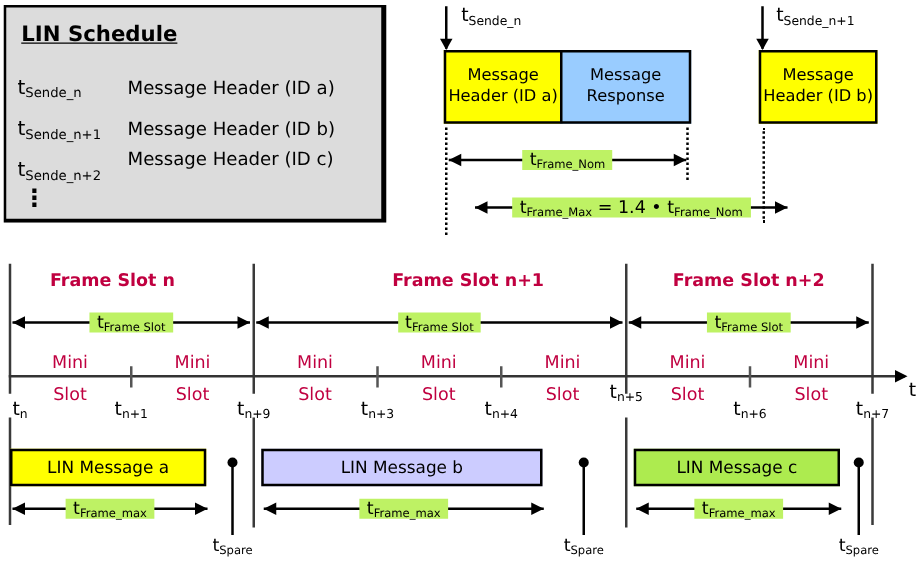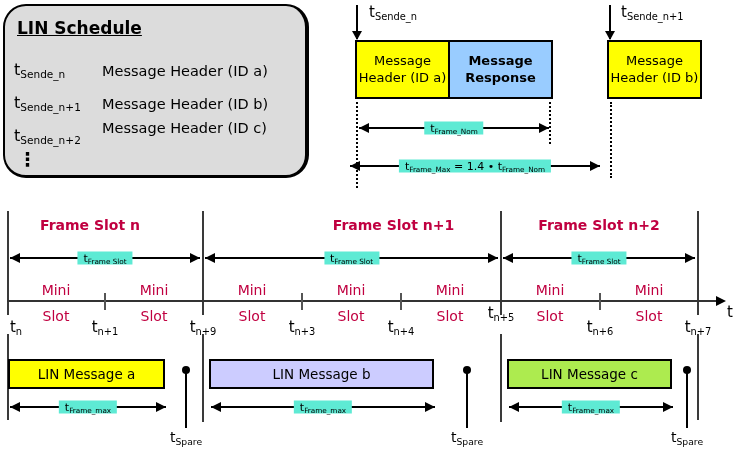--- a/index.html
+++ b/index.html
@@ -30,21 +30,21 @@
   
   .vdot{width:0;border-left:2px dotted #000;}
 
   
   .harrow{height:2px;background:#000;}
   .harrow .ah{position:absolute;width:0;height:0;top:-4px;
         border-top:5px solid transparent;border-bottom:5px solid transparent;}
   .harrow .ah.l{left:0;border-right:10px solid #000;}
   .harrow .ah.r{right:0;border-left:10px solid #000;}
   .harrow .albl{position:absolute;left:50%;top:1px;transform:translate(-50%,-50%);
-        background:#5eead4;padding:0 6px;font-size:11px;white-space:nowrap;}
+        background:#bef264;padding:0 6px;font-size:14px;white-space:nowrap;}
 
   
   .vline{width:2px;background:#3a3a3a;}
   .tick{width:2px;background:#555;}
   .ftitle{font-size:14px;font-weight:bold;text-align:center;color:var(--crimson);}
   .mini,.slotlbl{width:64px;text-align:center;font-size:14px;color:var(--crimson);}
   .axis{height:2px;background:#333;}
   .axis .ah{position:absolute;right:-2px;top:-4px;width:0;height:0;
         border-top:5px solid transparent;border-bottom:5px solid transparent;border-left:10px solid #000;}
   .axis-t{font-size:15px;}
@@ -55,21 +55,21 @@
        align-items:center;justify-content:center;font-size:13.5px;}
 
   
   .spare{width:2px;background:#000;}
   .spare .dot{position:absolute;top:-6px;left:-3px;width:8px;height:8px;border-radius:50%;background:#000;}
   .slabel{width:70px;text-align:center;font-size:14px;}
 </style>
 </head>
 <body>
 
-<div class="abs panel" style="background: rgb(220, 220, 220); border-radius: 23px;">
+<div class="abs panel" style="background: rgb(220, 220, 220);">
   <div class="abs panel-title">LIN Schedule</div>
 
   <div class="abs" style="left:9px;top:54px;">
     <span class="ts srow-t"><span>t</span><sub>Sende_n</sub></span>
   </div>
   <div class="abs srow-desc" style="left:97px;top:57px;">Message Header (ID a)</div>
 
   <div class="abs" style="left:9px;top:87px;">
     <span class="ts srow-t"><span>t</span><sub>Sende_n+1</sub></span>
   </div>
@@ -84,35 +84,35 @@
 </div>
 
 <div class="abs varrow" style="left:356px;top:5px;height:34px;">
     <span class="hd"></span>
   </div>
 <div class="abs sendlbl ts" style="left:369px;top:3px;"><span>t</span><sub>Sende_n</sub></div>
 
 <div class="abs mbox" style="left: 355px; top: 40px; width: 95px; height: 59px; background: rgb(255, 255, 0);">
     <span>Message Header (ID a)</span>
   </div>
-<div class="abs mbox" style="left: 448px; top: 40px; width: 105px; height: 59px; background: rgb(153, 204, 255); font-weight: bold;">
+<div class="abs mbox" style="left: 448px; top: 40px; width: 105px; height: 59px; background: rgb(153, 204, 255);">
     <span>Message Response</span>
   </div>
 
 <div class="abs vdot" style="left:356px;top:102px;height:86px;"></div>
 <div class="abs vdot" style="left:549px;top:102px;height:42px;"></div>
 <div class="abs vdot" style="left:610px;top:102px;height:76px;"></div>
 
 <div class="abs harrow" style="left:359px;top:127px;width:190px;">
   <span class="ah l"></span>
     <span class="ah r"></span>
   <span class="albl ts"><span>t</span><sub>Frame_Nom</sub></span>
 </div>
 
-<div class="abs harrow" style="left:350px;top:165px;width:250px;">
+<div class="abs harrow" style="left:380px;top:165px;width:250px;">
   <span class="ah l"></span>
     <span class="ah r"></span>
   <span class="albl ts"><span>t</span><sub>Frame_Max</sub><span> = 1.4 • </span><span>t</span><sub>Frame_Nom</sub></span>
 </div>
 
 <div class="abs varrow" style="left:609px;top:5px;height:34px;">
     <span class="hd"></span>
   </div>
 <div class="abs sendlbl ts" style="left:621px;top:3px;"><span>t</span><sub>Sende_n+1</sub></div>
 <div class="abs mbox" style="left: 607px; top: 40px; width: 95px; height: 59px; background: rgb(255, 255, 0);">
@@ -122,21 +122,21 @@
 <div class="abs vline" style="left:7px;top:211px;height:104px;"></div>
 <div class="abs vline" style="left:7px;top:334px;height:86px;"></div>
 <div class="abs vline" style="left:202px;top:211px;height:104px;"></div>
 <div class="abs vline" style="left:202px;top:334px;height:88px;"></div>
 <div class="abs vline" style="left:500px;top:211px;height:104px;"></div>
 <div class="abs vline" style="left:500px;top:334px;height:88px;"></div>
 <div class="abs vline" style="left:697px;top:211px;height:104px;"></div>
 <div class="abs vline" style="left:697px;top:334px;height:86px;"></div>
 
 <div class="abs ftitle" style="left:8px;top:217px;width:164px;">Frame Slot n</div>
-<div class="abs ftitle" style="left:218px;top:217px;width:351px;">Frame Slot n+1</div>
+<div class="abs ftitle" style="left:199px;top:217px;width:351px;">Frame Slot n+1</div>
 <div class="abs ftitle" style="left:501px;top:217px;width:196px;">Frame Slot n+2</div>
 
 <div class="abs harrow" style="left:10px;top:257px;width:190px;">
   <span class="ah l"></span>
     <span class="ah r"></span>
   <span class="albl ts"><span>t</span><sub>Frame Slot</sub></span>
 </div>
 <div class="abs harrow" style="left:205px;top:257px;width:293px;">
   <span class="ah l"></span>
     <span class="ah r"></span>

